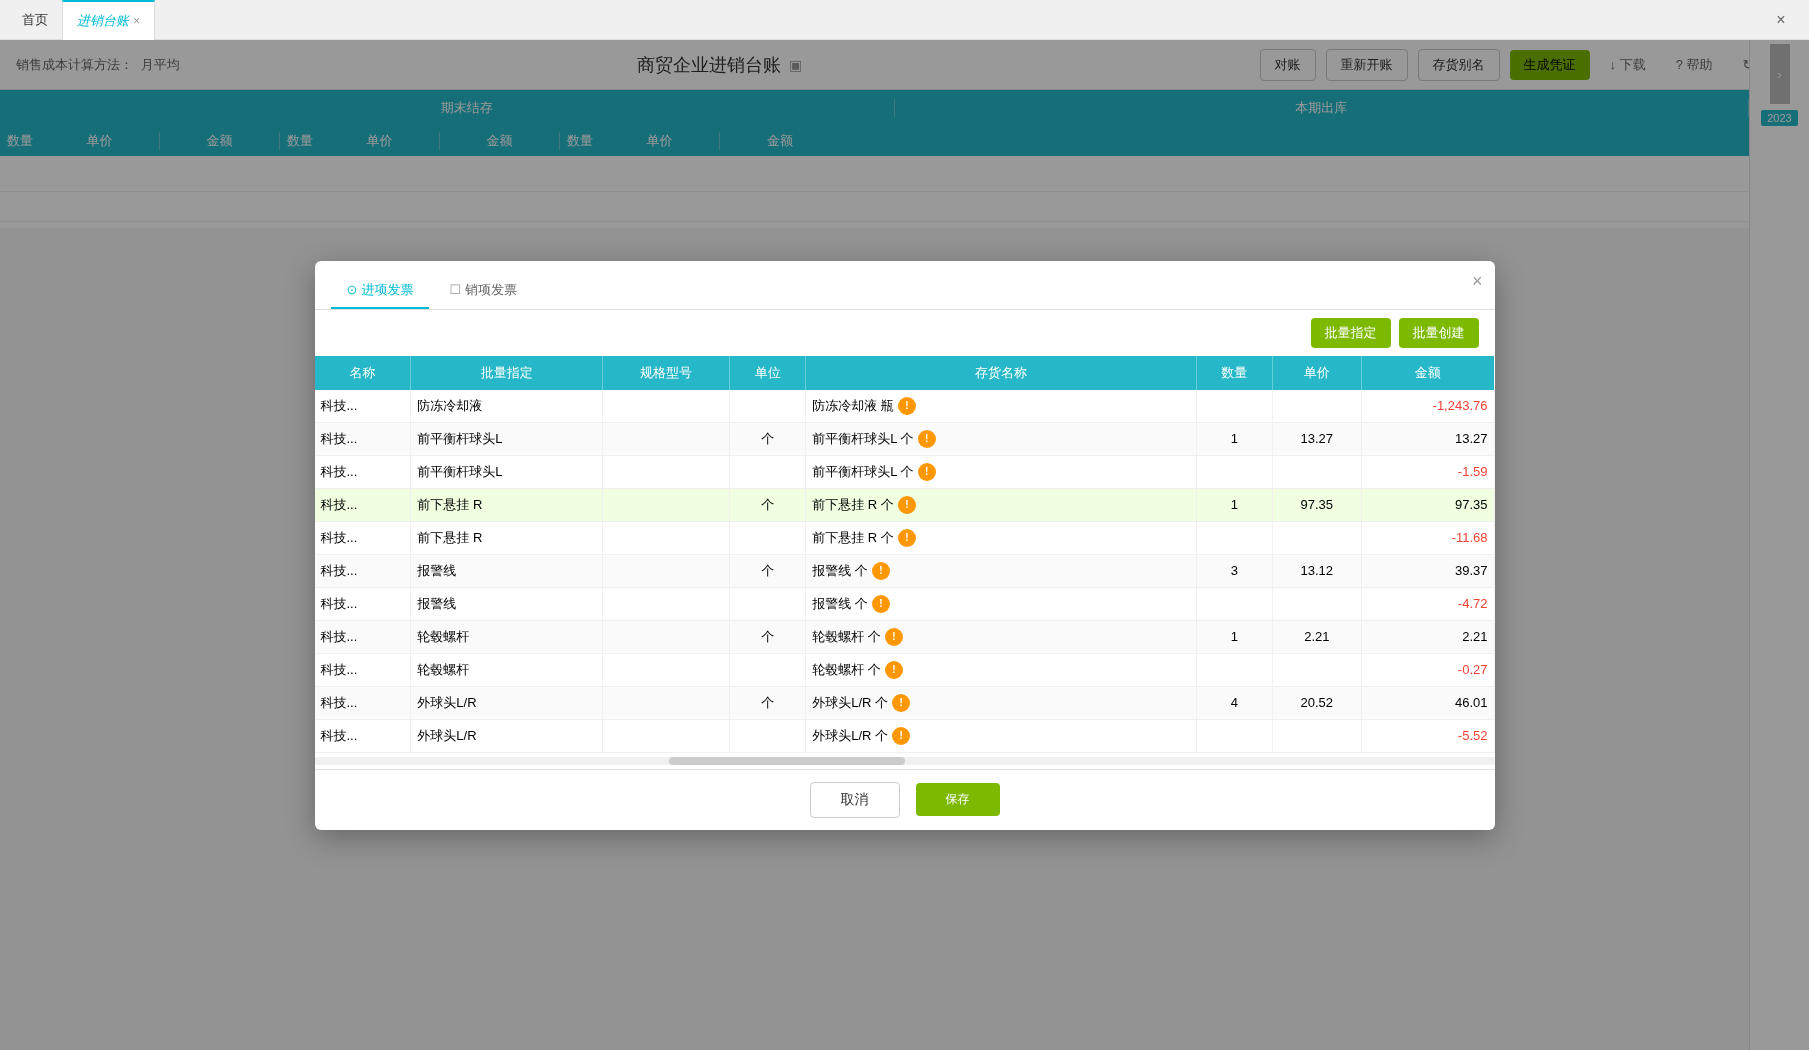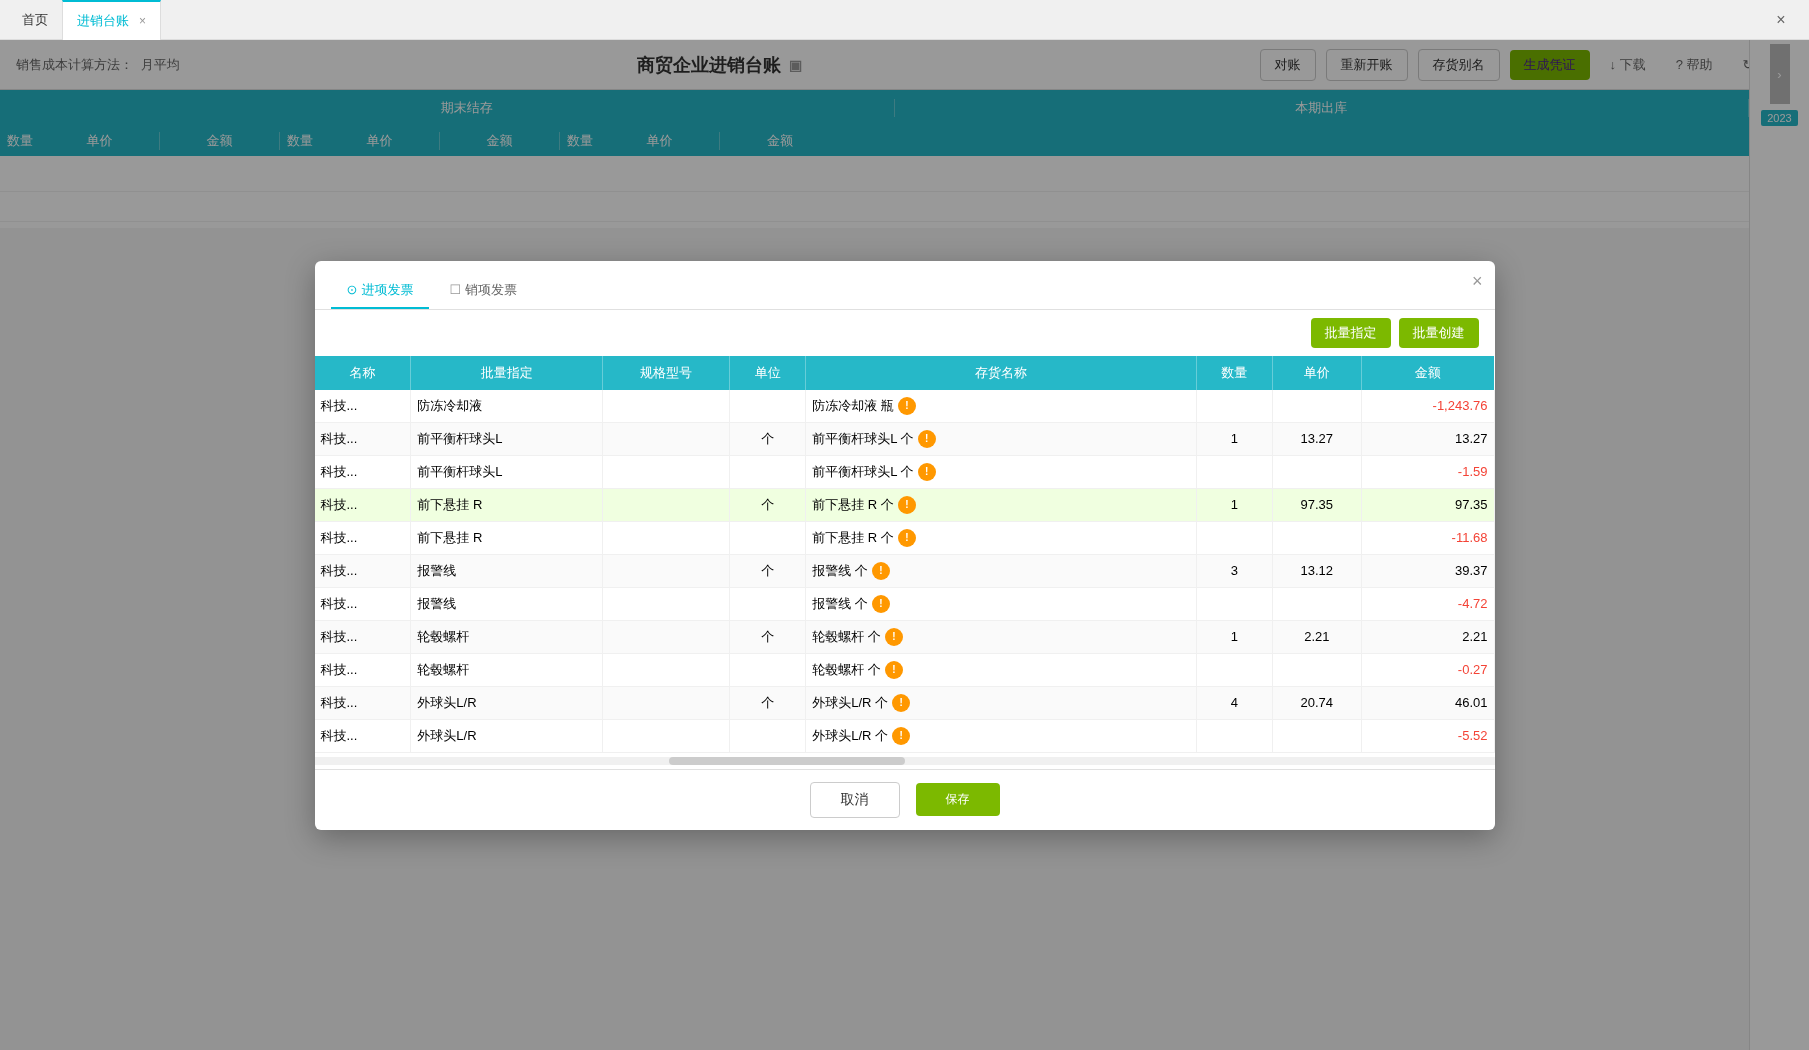--- a/index.html
+++ b/index.html
@@ -7,48 +7,48 @@
 
     
     .tab-bar {
       display: flex; align-items: center; background: #f0f0f0; height: 40px;
       border-bottom: 1px solid #ddd; padding: 0 8px;
     }
     .tab-home { padding: 0 14px; height: 40px; line-height: 40px; color: #333; cursor: pointer; }
     .tab-active {
       background: #fff; padding: 0 14px; height: 40px; line-height: 40px;
       color: #00bcd4; border-top: 2px solid #00bcd4; border-left: 1px solid #ddd;
-      border-right: 1px solid #ddd; cursor: pointer; display: flex; align-items: center; gap: 6px;
+      border-right: 1px solid #ddd; cursor: pointer; display: flex; align-items: center;  font-style: italic;
     }
     .tab-close { color: #999; font-size: 12px; margin-left: 4px; cursor: pointer; }
     .window-close {
       margin-left: auto; width: 40px; height: 40px; display: flex; align-items: center;
       justify-content: center; font-size: 16px; cursor: pointer; color: #666;
     }
 
     
     .main-area { background: #f5f5f5; width: 100%; height: calc(1050px - 40px); position: relative; }
 
     
     .toolbar {
       display: flex; align-items: center; background: #fff; height: 50px;
       padding: 0 16px; border-bottom: 1px solid #e0e0e0; gap: 10px;
     }
     .cost-method { color: #666; font-size: 13px; }
     .page-title {
-      flex: 1; text-align: center; font-size: 18px; font-weight: bold; color: #333;
+      flex: 1; text-align: center; font-size: 18px; font-weight: normal; color: #333;
       display: flex; align-items: center; justify-content: center; gap: 8px;
     }
     .toolbar-btn {
       padding: 6px 14px; border: 1px solid #ccc; border-radius: 4px;
       background: #fff; cursor: pointer; font-size: 13px; color: #333;
     }
     .toolbar-btn-green {
       padding: 6px 14px; border: none; border-radius: 4px;
-      background: #7cb900; cursor: pointer; font-size: 13px; color: #4c1d95; text-align: center;
+      background: #7cb900; cursor: pointer; font-size: 13px; color: #000000; text-align: center;
     }
     .toolbar-icon-btn {
       padding: 6px 10px; border: none; background: transparent;
       cursor: pointer; font-size: 13px; color: #666; display: flex; align-items: center; gap: 4px;
     }
 
     
     .table-header-top {
       display: flex; background: #26b8c8; color: #fff; height: 36px;
       align-items: center; text-align: center;
@@ -407,21 +407,21 @@
                 <td style="text-align: left;">外球头L/R</td>
                 <td></td>
                 <td style="text-align: center;">个</td>
                 <td style="text-align: left;">
                   <span style="display:flex;align-items:center;gap:4px;">
           <span>外球头L/R 个</span>
           <span class="warn-icon">!</span>
         </span>
                 </td>
                 <td style="text-align: center;">4</td>
-                <td style="text-align: center;">20.74</td>
+                <td style="text-align: center;">20.52</td>
                 <td style="text-align: right;">46.01</td>
               </tr>
               <tr>
                 <td style="text-align: left;">科技...</td>
                 <td style="text-align: left;">外球头L/R</td>
                 <td></td>
                 <td style="text-align: center;"></td>
                 <td style="text-align: left;">
                   <span style="display:flex;align-items:center;gap:4px;">
           <span>外球头L/R 个</span>

